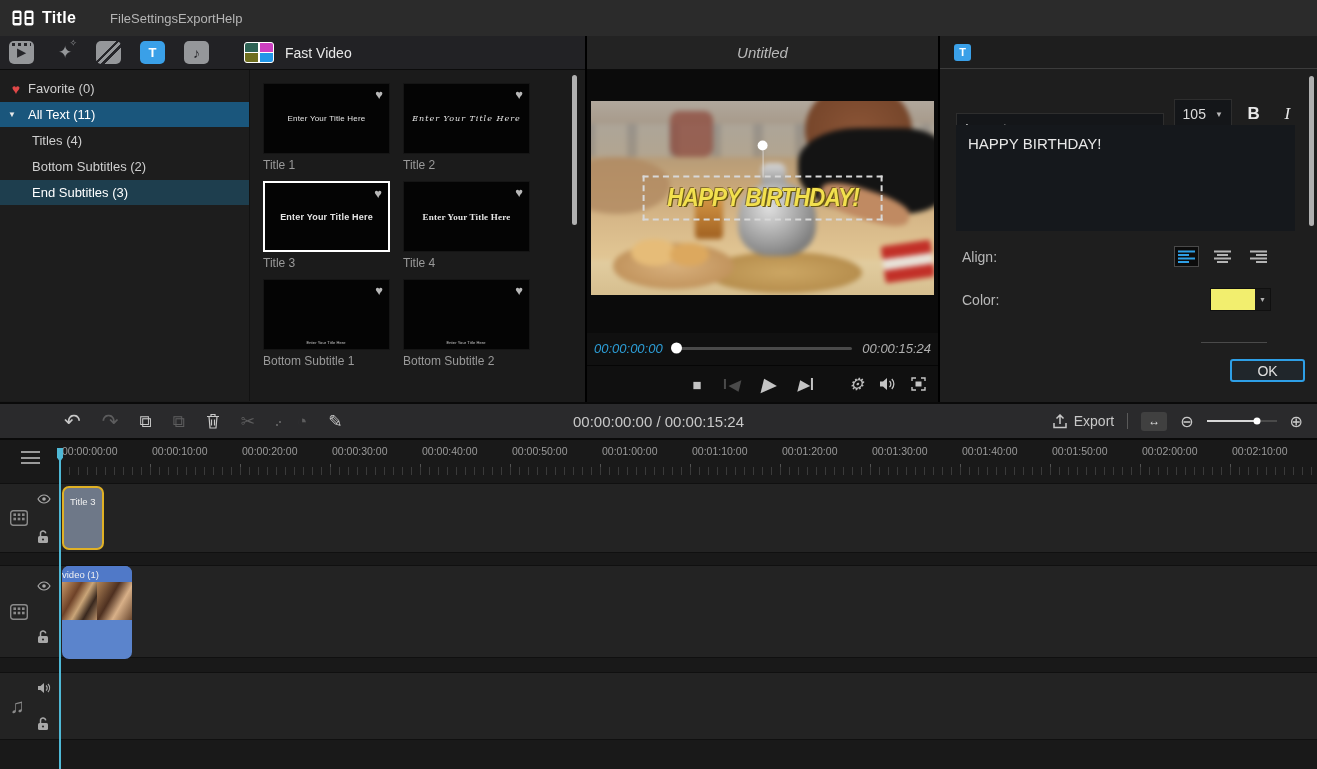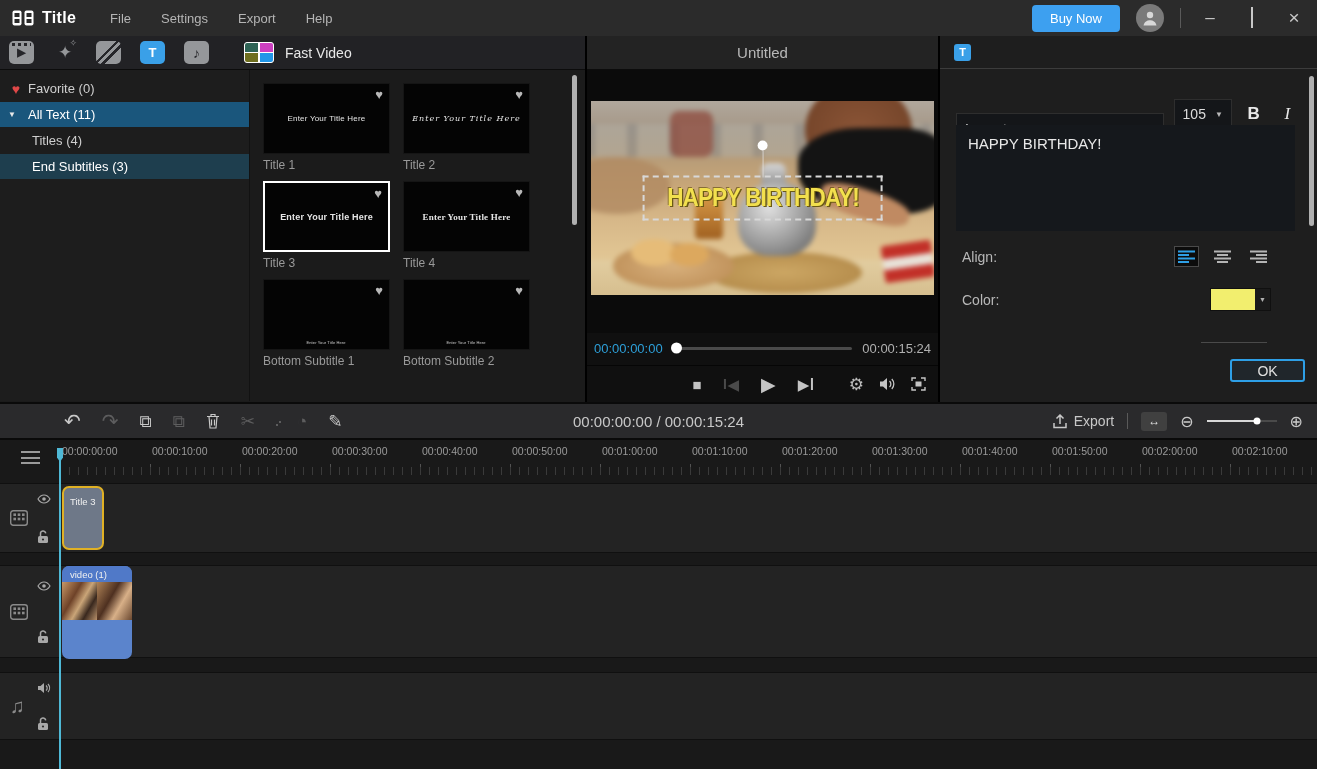--- a/index.html
+++ b/index.html
@@ -9,21 +9,21 @@
     background:#191919; color:#ccc; overflow:hidden; position:relative;
     -webkit-font-smoothing:antialiased;
   }
   svg { display:block; }
 
   
   .titlebar { position:absolute; left:0; top:0; width:1317px; height:36px;
     background:#2b2b2b; display:flex; align-items:center; z-index:50; }
   .logo-wrap { display:flex; align-items:center; gap:8px; padding-left:12px; }
   .app-name { color:#fff; font-weight:bold; font-size:16px; letter-spacing:.3px; }
-  .menus { display:flex; gap:30px; margin-left:34px; }
+  .menus { display:flex; margin-left:34px; }
   .menu-item { color:#b5b5b5; font-size:13px; cursor:default; }
   .titlebar-right { margin-left:auto; display:flex; align-items:center; gap:16px; padding-right:10px; }
   .buy-now { background:#3da0f0; color:#fff; font-size:13px; border:none;
     border-radius:4px; padding:6px 18px; font-family:inherit; }
   .avatar { width:28px; height:28px; border-radius:50%; background:#7a7a7a;
     display:flex; align-items:center; justify-content:center; overflow:hidden; }
   .tb-sep { width:1px; height:20px; background:#5a5a5a; }
   .win-btn { color:#c8c8c8; font-size:17px; width:26px; text-align:center; line-height:26px; }
   .max-box { width:11px; height:11px; border:1.5px solid #c8c8c8; margin:0 auto; }
 
@@ -68,21 +68,21 @@
   .style-script .ptext { font-style:italic; font-family:"DejaVu Serif",serif; letter-spacing:1px; font-size:8px;}
   .style-bold .ptext { font-weight:bold; font-size:9px; }
   .style-serif .ptext { font-family:"Liberation Serif",serif; font-weight:bold; font-size:9px;}
   .style-bottom { align-items:flex-end; justify-content:center; }
   .style-bottom .ptext { transform:scale(.5); transform-origin:bottom center; margin-bottom:4px; opacity:.85; }
   .caption { color:#9a9a9a; font-size:12px; margin-top:4px; }
   .vscroll { position:absolute; width:5px; border-radius:3px; background:#b0b0b0; }
 
   
   .preview-panel { position:absolute; left:585px; top:36px; width:355px; height:366px;
-    background:#101010; border-left:2px solid #000; border-right:2px solid #000; }
+    background:#101010; border-left:2px solid #000; border-right:2px solid #000;font-style:italic; }
   .preview-header { height:34px; background:#232323; border-bottom:1px solid #0c0c0c;
     display:flex; align-items:center; justify-content:center; color:#b8b8b8; font-size:15px; }
   .video-area { position:absolute; left:0; top:34px; right:0; height:263px; background:#0b0b0b; }
   .photo { position:absolute; left:4px; top:31px; width:343px; height:194px; overflow:hidden; background:#caa87c; }
   .photo-bg { position:absolute; inset:-6px; filter:blur(2.5px);
     background:linear-gradient(180deg,#b3aba1 0%,#a79a8a 14%,#b49a78 28%,#c7a678 44%,#d6b788 60%,#e0c492 76%,#e6d0a2 100%); }
   .ph { position:absolute; border-radius:50%; }
   .railing { position:absolute; left:0; right:0; top:14%; height:16%;
     background:repeating-linear-gradient(90deg,#8e8e8c 0 10px,#b0aca2 10px 42px); opacity:.6; }
   .building { left:24%; top:8%; width:12%; height:22%; background:#8c4438; opacity:.7; border-radius:20%; }
@@ -194,21 +194,21 @@
   .lh-main { position:absolute; left:10px; top:50%; transform:translateY(-50%); }
   .lh-eye { position:absolute; left:37px; top:22%; transform:translateY(-50%); }
   .lh-lock { position:absolute; left:37px; bottom:22%; transform:translateY(50%); }
   .note-glyph { color:#8a8a8a; font-size:20px; }
 
   .clip-title { position:absolute; left:62px; top:2px; width:42px; height:64px; background:#6e7888;
     border:2px solid #e0b125; border-radius:7px; padding:3px 0 0 6px; }
   .clip-title span { color:#f0f0f0; font-size:9.5px; }
   .vclip { position:absolute; top:0; height:93px; border-radius:7px; overflow:hidden; background:#5b84cc; }
   .vclip1 { left:62px; width:70px; } .vclip2 { left:133px; width:70px; }
-  .vclip .vlabel { height:16px; display:flex; align-items:center; padding-left:8px;
+  .vclip .vlabel { height:16px; display:flex; align-items:center; 
     color:#f0f0f0; font-size:9.5px; background:#5079c8; }
   .vclip .vthumbs { height:38px; display:flex; }
   .vclip .vthumbs i { flex:1; }
   .vclip1 .vthumbs i:nth-child(1){background:linear-gradient(120deg,#c89868,#6e4228 35%,#caa578 55%,#39281e 75%,#b8906a);}
   .vclip1 .vthumbs i:nth-child(2){background:linear-gradient(120deg,#b08458,#4e3020 40%,#d8b088 65%,#6a4830);}
   .vclip2 .vthumbs i:nth-child(1){background:linear-gradient(120deg,#d8b090,#b06848 35%,#e8c8a8 55%,#7a5040 80%,#d0a080);}
   .vclip2 .vthumbs i:nth-child(2){background:linear-gradient(120deg,#c09070,#8a4a38 40%,#e0b890 70%,#a87858);}
 
   .playhead { position:absolute; left:59px; top:8px; bottom:0; width:2px; background:#4fb9d6; z-index:10; }
   .playhead-flag { position:absolute; left:-2px; top:0; width:6px; height:14px; background:#4fb9d6;
@@ -230,33 +230,20 @@
       </svg>
     </span>
     <span class="app-name">Title</span>
   </div>
   <div class="menus">
     <span class="menu-item">File</span>
     <span class="menu-item">Settings</span>
     <span class="menu-item">Export</span>
     <span class="menu-item">Help</span>
   </div>
-  <div class="titlebar-right">
-    <button class="buy-now">Buy Now</button>
-    <div class="avatar">
-      <svg width="18" height="18" viewBox="0 0 18 18">
-        <circle cx="9" cy="6" r="3.2" fill="#d8d8d8"></circle>
-        <path d="M2.5 16.5c.8-4 4-5.3 6.5-5.3s5.7 1.3 6.5 5.3z" fill="#d8d8d8"></path>
-      </svg>
-    </div>
-    <div class="tb-sep"></div>
-    <span class="win-btn">–</span>
-    <span class="win-btn"><span class="max-box"></span></span>
-    <span class="win-btn" style="font-size:19px">×</span>
-  </div>
 </div>
 
 <div class="left-panel">
   <div class="tab-row">
     <div class="tool-box media">
         <span style="font-size:11px">▶</span>
       </div>
     <div class="wand"><span>✦</span><small>✧</small></div>
     <div class="tool-box trans"></div>
     <div class="tool-box active">T</div>
@@ -278,20 +265,23 @@
       <div class="side-item">
         <span class="heart-ic">♥</span>
         <span>Favorite (0)</span>
       </div>
       <div class="side-item selected">
         <span class="tree-arrow">▼</span>
         <span>All Text (11)</span>
       </div>
       <div class="side-item sub">
         <span>Titles (4)</span>
+      </div>
+      <div class="side-item sub">
+        <span>Bottom Subtitles (2)</span>
       </div>
       <div class="side-item sub active-sub">
         <span>End Subtitles (3)</span>
       </div>
     </div>
     <div class="tmpl-area">
       <div class="tmpl-grid">
         <div class="card">
           <div class="thumb">
             <span class="ptext">Enter Your Title Here</span>

